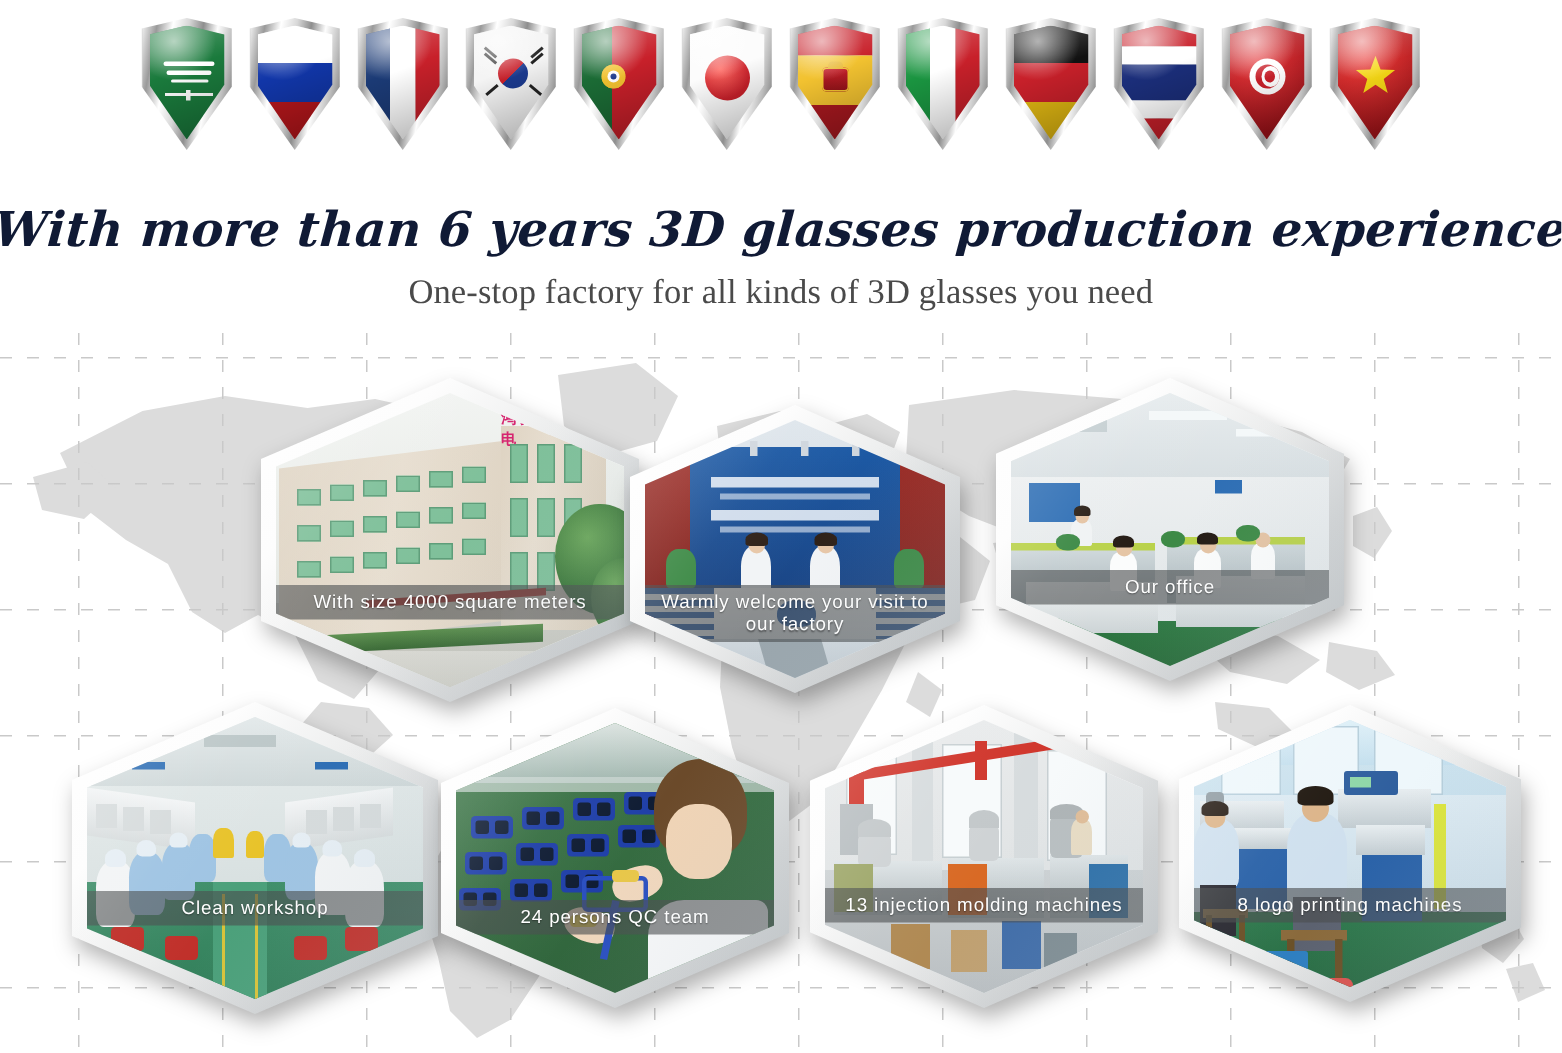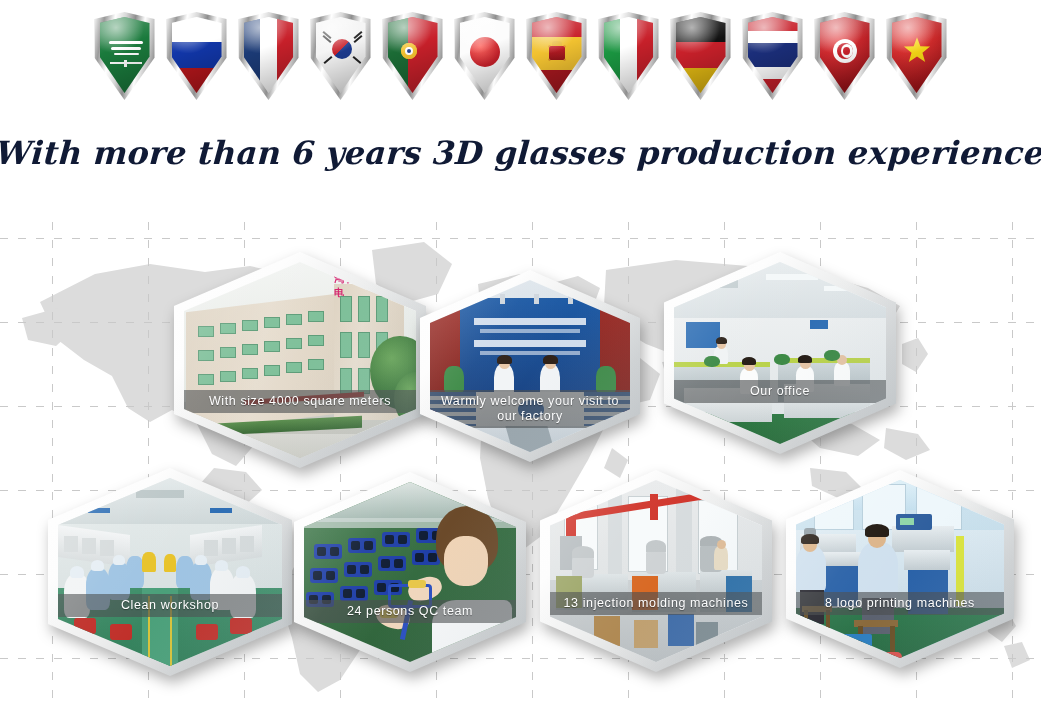--- a/index.html
+++ b/index.html
@@ -386,20 +386,21 @@
       <div class="shield-gloss"></div>
     </div>
 
   </div>
 
   <div class="headline-wrap">
     <span class="rule"></span>
     <span class="headline">With more than 6 years 3D glasses production experience</span>
     <span class="rule"></span>
   </div>
+  <div class="subhead">One-stop factory for all kinds of 3D glasses you need</div>
 
   <div class="hex" style="left:174px;top:252px;width:252px;height:216px;">
     <div class="hex-frame"></div>
     <div class="hex-inner">
       <div class="hex-photo">
         <div class="bld-sky"></div>
         <div class="bld-ground" style="left:0;top:140px;width:100%;height:60px;"></div>
         <div class="bld-body" style="left:2px;top:38px;width:200px;height:120px;transform:skewY(-7deg);"></div>
         <div class="bld-body" style="left:150px;top:22px;width:70px;height:136px;"></div>
         <div class="ph" style="left:150px;top:10px;width:34px;height:12px;color:#d6246f;font-size:10px;font-weight:bold;">鸿宇光电</div>

